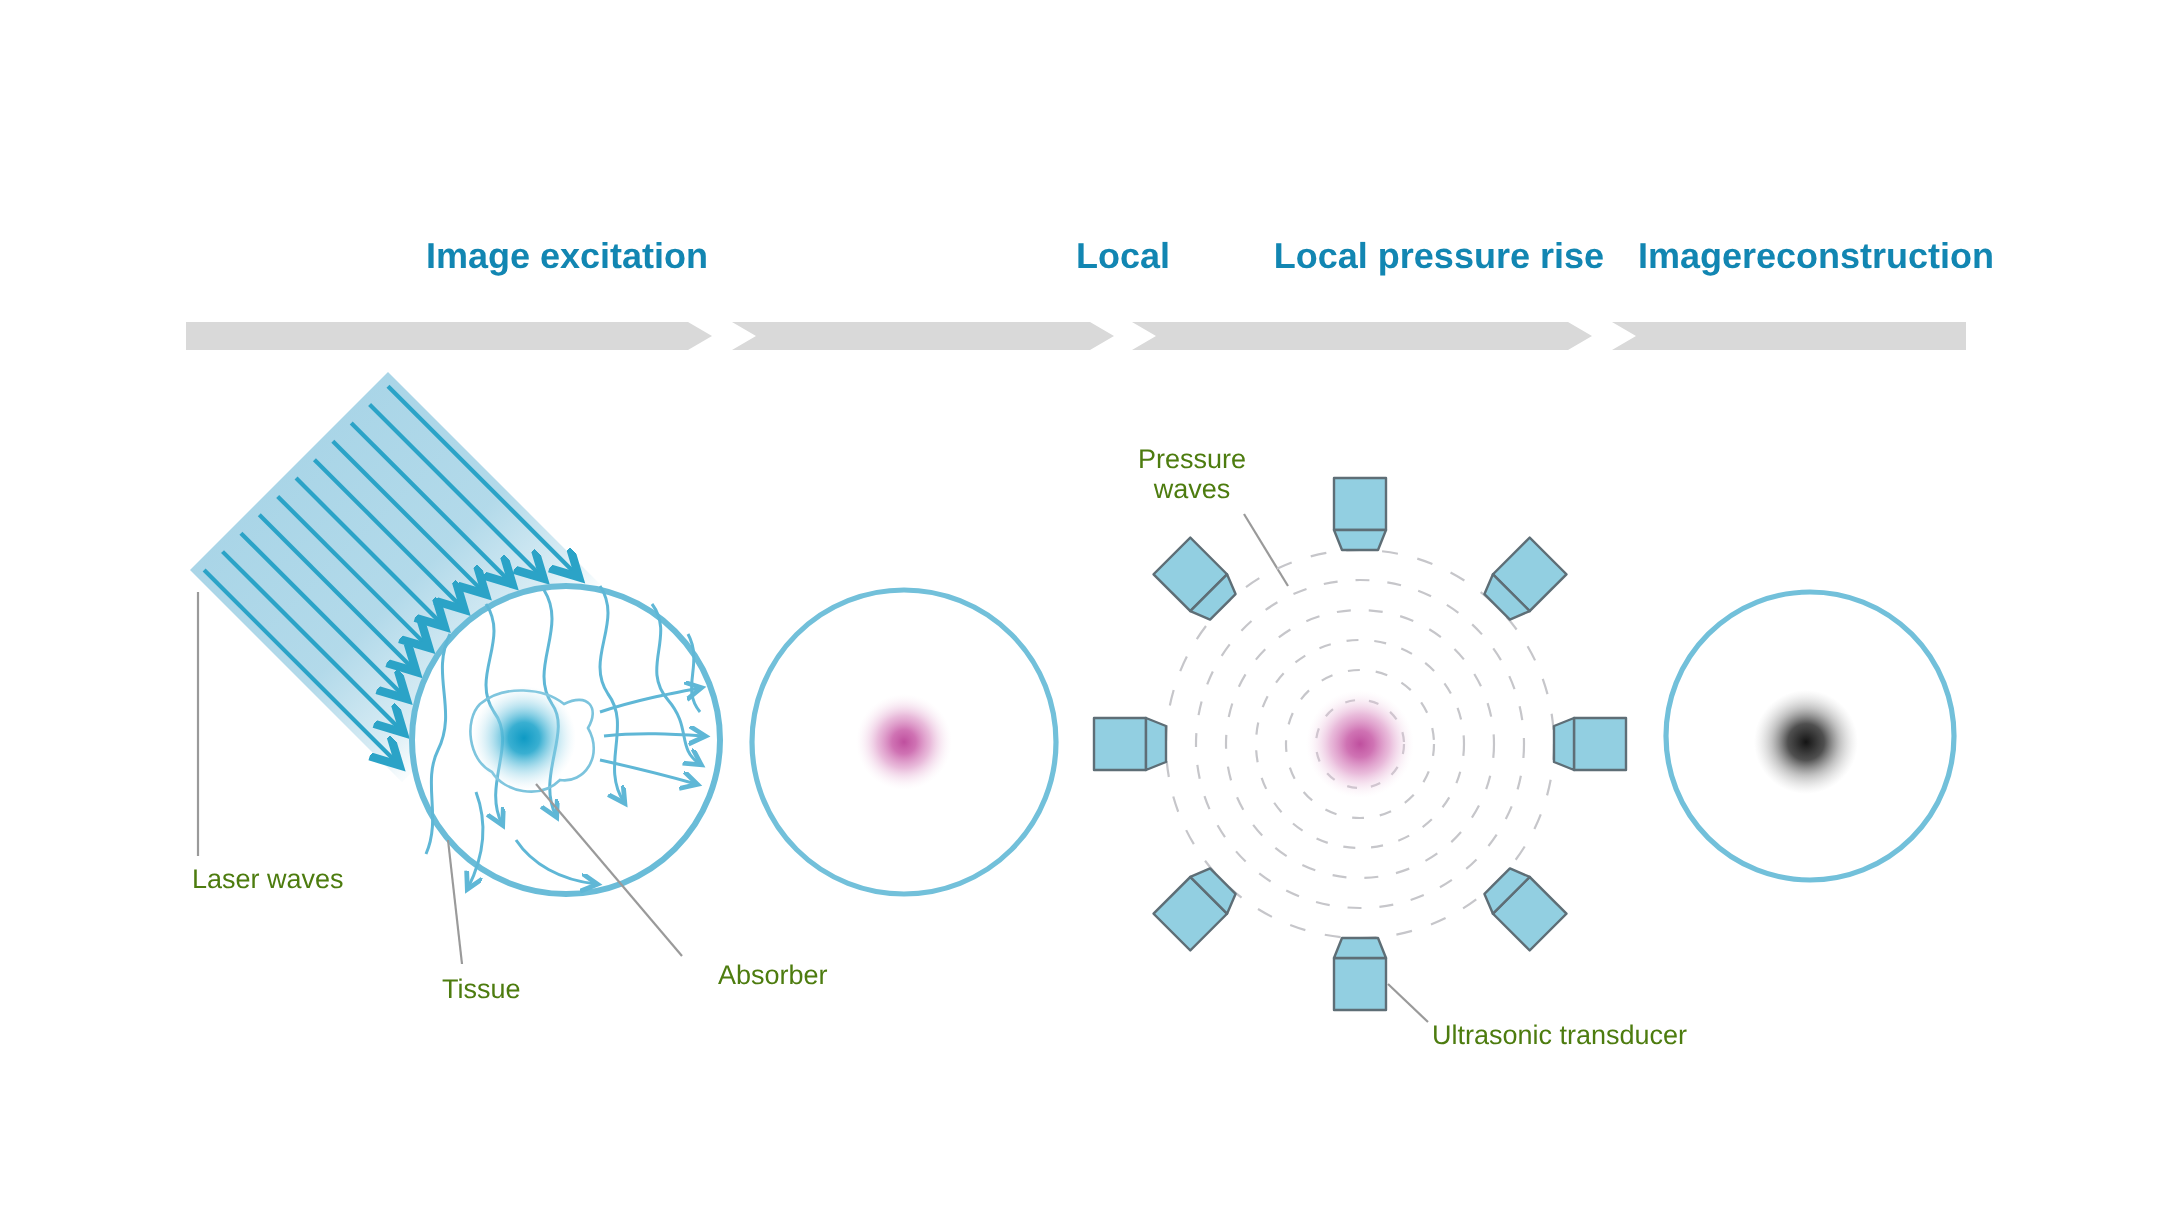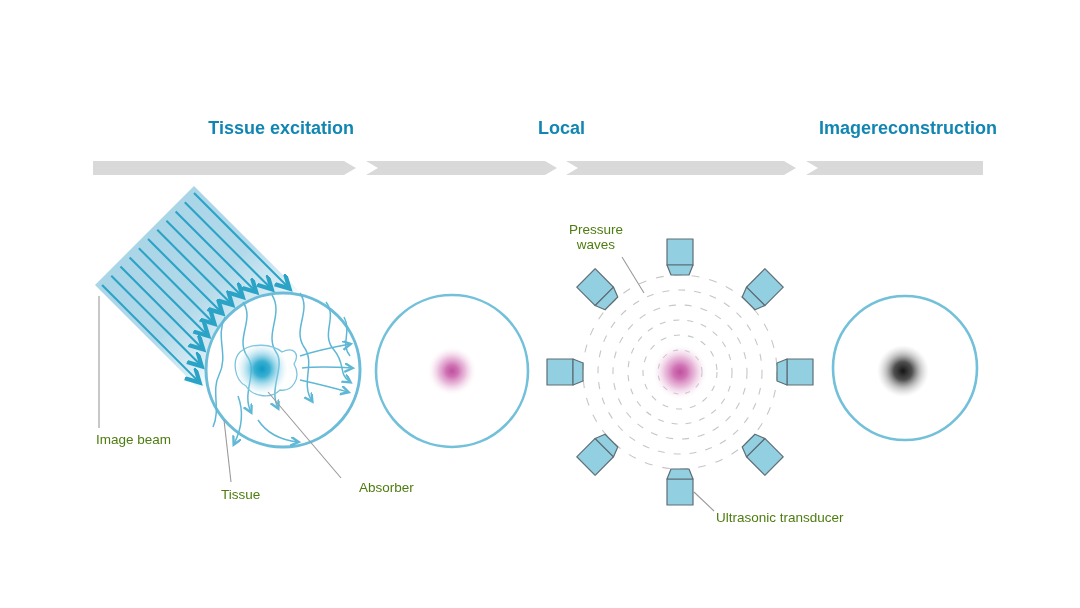--- a/index.html
+++ b/index.html
@@ -150,34 +150,35 @@
         <rect x="-13" y="-133" width="26" height="26"></rect>
           <polygon points="-13,-107 13,-107 9,-97 -9,-97"></polygon>
       </g>
     </g>
 
     <circle cx="905" cy="368" r="72" fill="#ffffff" stroke="#72c0da" stroke-width="2.6"></circle>
     <circle cx="903" cy="371" r="26" fill="url(#darkBlob)"></circle>
   </svg>
 
   <div class="stage-title" style="left:94px;">
-    <span>Tissue excitation</span>
+    <span>Image excitation</span>
     <span></span>
   </div>
   <div class="stage-title" style="left:325px;">
     <span>Local</span>
   </div>
   <div class="stage-title" style="left:542px;">
+    <span>Local pressure rise</span>
   </div>
   <div class="stage-title" style="left:737px;">
     <span>Image</span>
     <span>reconstruction</span>
   </div>
 
-  <div class="small-label" style="left:96px;top:432px;">Image beam</div>
+  <div class="small-label" style="left:96px;top:432px;">Laser waves</div>
   <div class="small-label" style="left:221px;top:487px;">Tissue</div>
   <div class="small-label" style="left:319px;top:480px;margin-left:40px;">Absorber</div>
   <div class="small-label centered" style="left:558px;top:222px;width:76px;">
     <div>Pressure</div>
     <div>waves</div>
   </div>
   <div class="small-label" style="left:716px;top:510px;">Ultrasonic transducer</div>
 
 </div>
 

